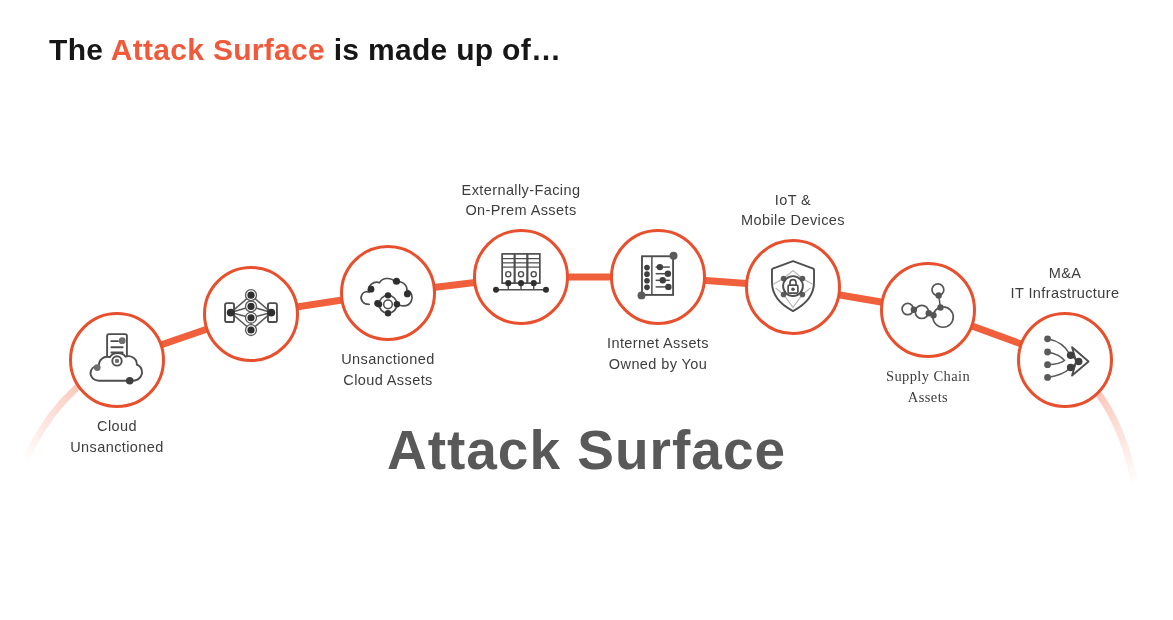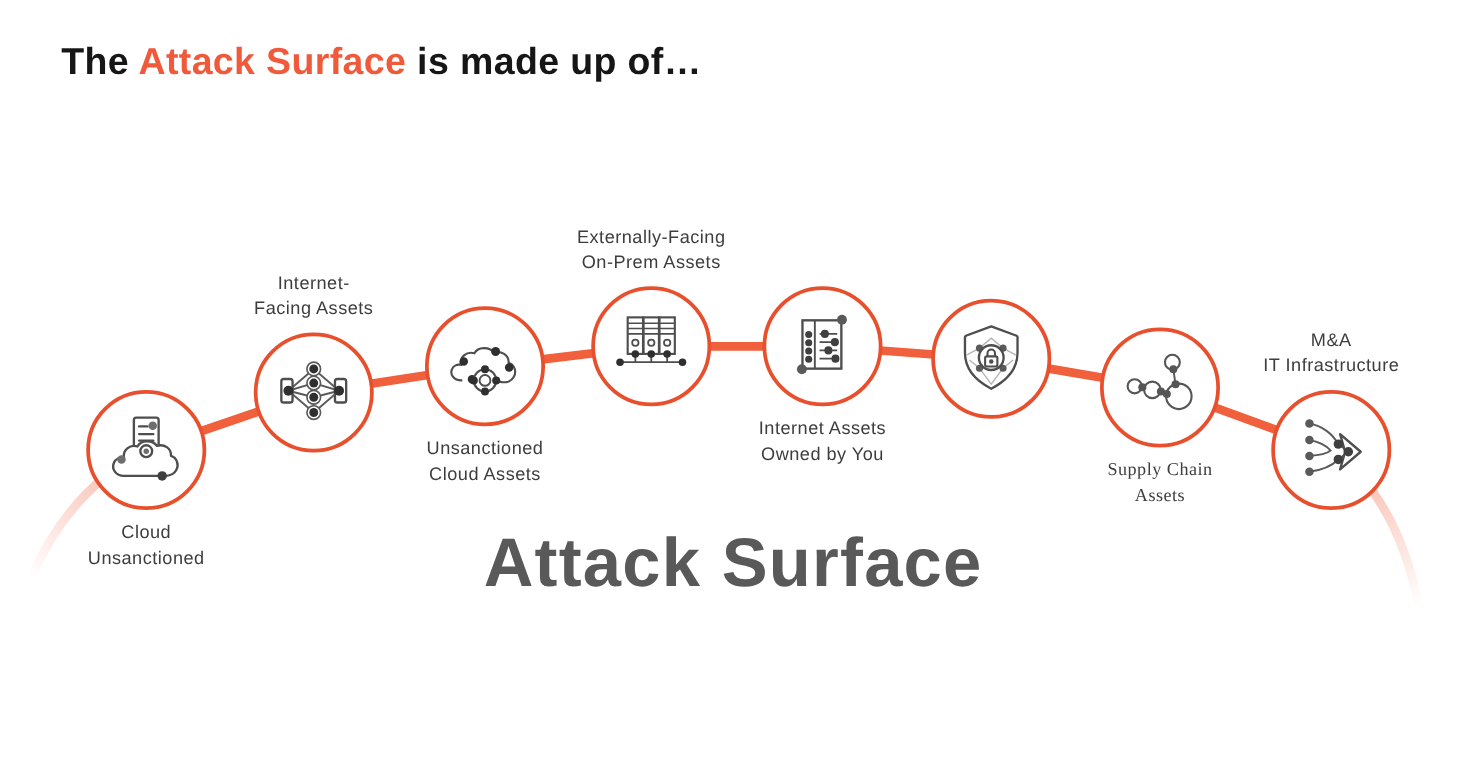--- a/index.html
+++ b/index.html
@@ -112,22 +112,20 @@
           <circle cx="35" cy="52" r="5.8" fill="#fff" stroke="#5a5a5a" stroke-width="1.4"></circle>
           <circle cx="35" cy="15" r="3.8" fill="#2f2f2f"></circle>
           <circle cx="35" cy="27" r="3.8" fill="#2f2f2f"></circle>
           <circle cx="35" cy="39" r="3.8" fill="#2f2f2f"></circle>
           <circle cx="35" cy="52" r="3.8" fill="#2f2f2f"></circle>
           <circle cx="13.5" cy="33.5" r="4.2" fill="#2f2f2f"></circle>
           <circle cx="56.5" cy="33.5" r="4.2" fill="#2f2f2f"></circle>
         </g>
       </svg>
     </div>
-    <div class="node-label above">Internet-
-Facing Assets</div>
   </div>
 
   <div class="node" style="left:340px; top:245px;">
     <div class="circle">
       <svg width="66" height="66" viewBox="0 0 70 70">
         <path d="M15,47 C8.5,47 5,42 7,37.5 C8.2,34.5 11.5,33 14.5,33.8 C13.5,27 19.5,22 26,24 C29,18.5 38.5,18 42.5,23.5 C48.5,21.5 55.5,25.5 55,32 C60,33.5 62,39.5 59.5,44 C57.5,47.8 53,49 49.5,48.5 L44.5,47.5" fill="none" stroke="#4e4e4e" stroke-width="1.8" stroke-linecap="round"></path>
         <circle cx="17" cy="31" r="3.6" fill="#2f2f2f"></circle>
         <circle cx="44" cy="22.5" r="3.8" fill="#2f2f2f"></circle>
         <circle cx="55.5" cy="36" r="3.6" fill="#2f2f2f"></circle>
         <circle cx="24" cy="46" r="3.6" fill="#2f2f2f"></circle>
@@ -224,20 +222,22 @@
         <circle cx="25" cy="26" r="3" fill="#5a5a5a"></circle>
         <circle cx="45" cy="26" r="3" fill="#5a5a5a"></circle>
         <circle cx="25" cy="43" r="3" fill="#5a5a5a"></circle>
         <circle cx="45" cy="43" r="3" fill="#5a5a5a"></circle>
         <circle cx="35" cy="34" r="10.5" fill="#fff" stroke="#4e4e4e" stroke-width="2"></circle>
         <path d="M31.8,33 V30.5 C31.8,28.6 33.2,27.2 35,27.2 C36.8,27.2 38.2,28.6 38.2,30.5 V33" fill="none" stroke="#4e4e4e" stroke-width="1.8"></path>
         <rect x="29.8" y="33" width="10.4" height="8.6" rx="1.5" fill="#fff" stroke="#4e4e4e" stroke-width="1.8"></rect>
         <circle cx="35" cy="37.3" r="1.9" fill="#4e4e4e"></circle>
       </svg>
     </div>
+    <div class="node-label above">IoT &amp;
+Mobile Devices</div>
   </div>
 
   <div class="node" style="left:880px; top:262px;font-family:Liberation Serif, serif;">
     <div class="circle">
       <svg width="66" height="66" viewBox="0 0 70 70">
         <g stroke="#555555" stroke-width="1.8" fill="#fff">
           <circle cx="13.5" cy="34" r="6"></circle>
           <circle cx="28.5" cy="37" r="7"></circle>
           <circle cx="51" cy="42.5" r="10.8"></circle>
           <circle cx="45.5" cy="13.5" r="6.3"></circle>

